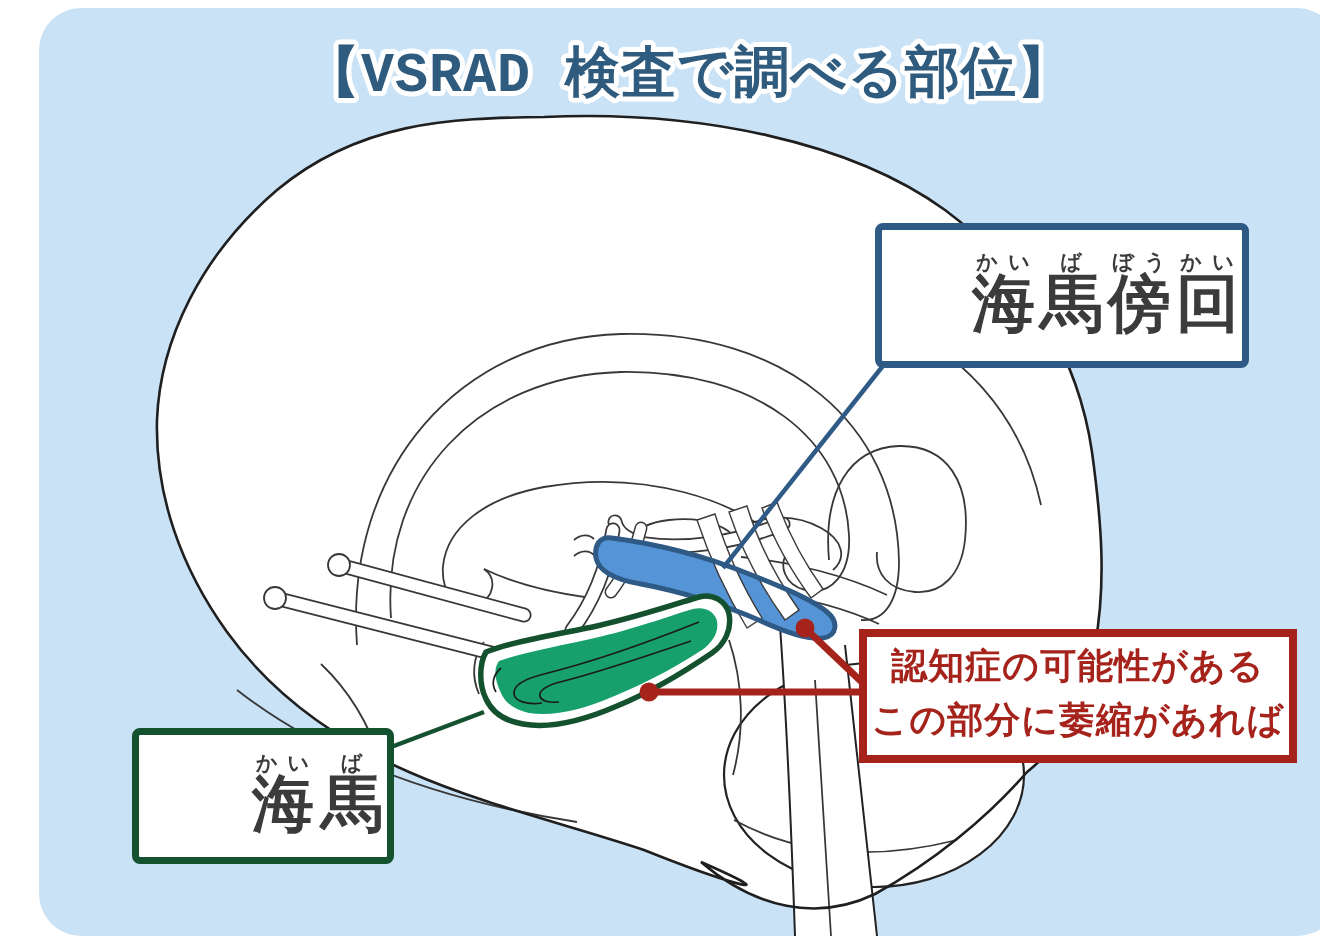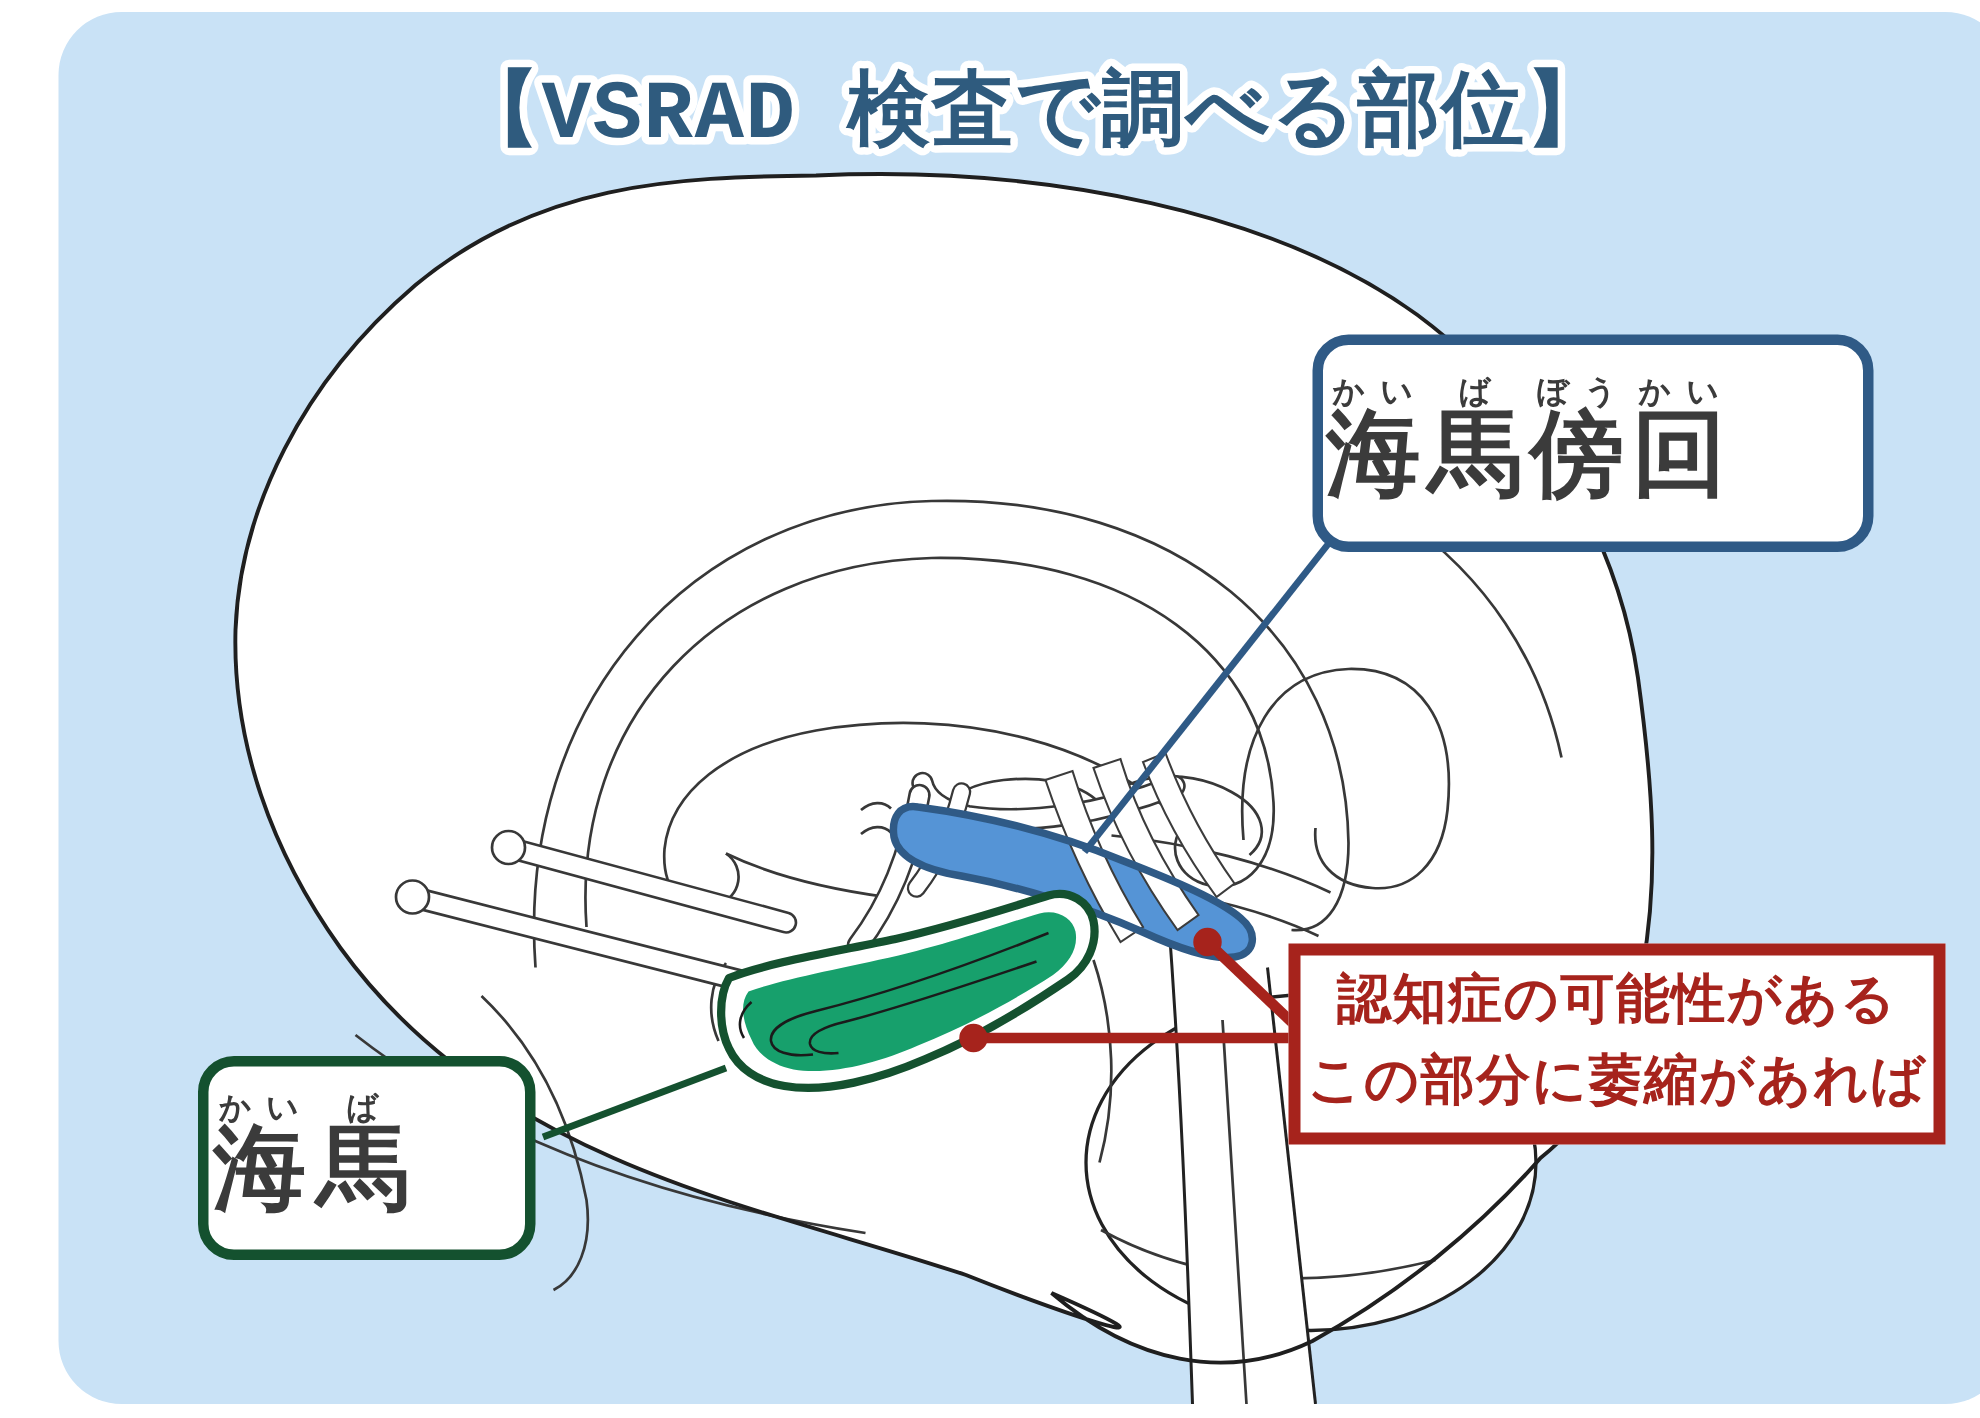--- a/index.html
+++ b/index.html
@@ -8,24 +8,24 @@
     --ink:#3b3b3b; --title:#2f5b7e;
   }
   html,body{margin:0;padding:0;background:#fff;}
   .stage{
     position:relative; width:1320px; height:945px; background:#ffffff;
     font-family:Liberation Mono, monospace; overflow:hidden;margin-left:29px;
   }
   .stage svg{position:absolute;left:0;top:0;}
   .label-box{
     position:absolute; box-sizing:border-box; background:#ffffff;
-    border-radius:24px; display:flex; align-items:center; justify-content:flex-start;
+    border-radius:8px; display:flex; align-items:center; justify-content:flex-end;
     color:var(--ink); font-weight:bold;
   }
-  .label-box.hippo{left:103px; top:704px; width:225px; height:136px; border:7px solid var(--green-dark);}
+  .label-box.hippo{left:103px; top:728px; width:262px; height:136px; border:7px solid var(--green-dark);}
   .label-box.parahippo{left:846px; top:223px; width:374px; height:145px; border:7px solid var(--navy);}
   .ruby-wrap{text-align:center; line-height:1;}
   .ruby-wrap ruby{ruby-align:space-around; margin:0 3px; font-size:62px; letter-spacing:1px;}
   .label-box.parahippo .ruby-wrap ruby{font-size:63px; margin:0 2px;}
   .ruby-wrap rt{font-size:21px; font-weight:bold; letter-spacing:2px; color:var(--ink);}
   .callout{
     position:absolute; left:830px; top:629px; width:438px; height:134px;
     box-sizing:border-box; background:#fff; border:8px solid var(--red);
     color:var(--red); font-weight:bold; font-size:36px;
     display:flex; flex-direction:column; align-items:center; justify-content:center;

